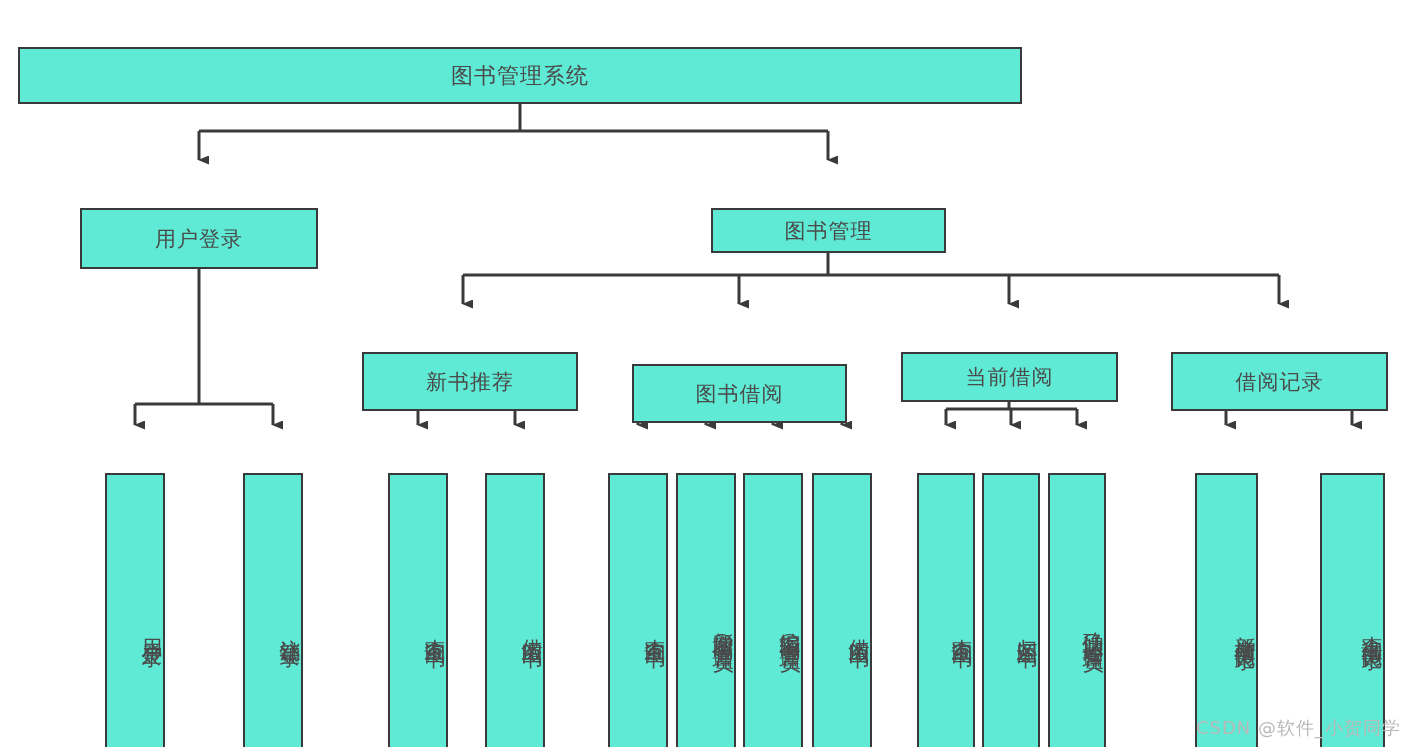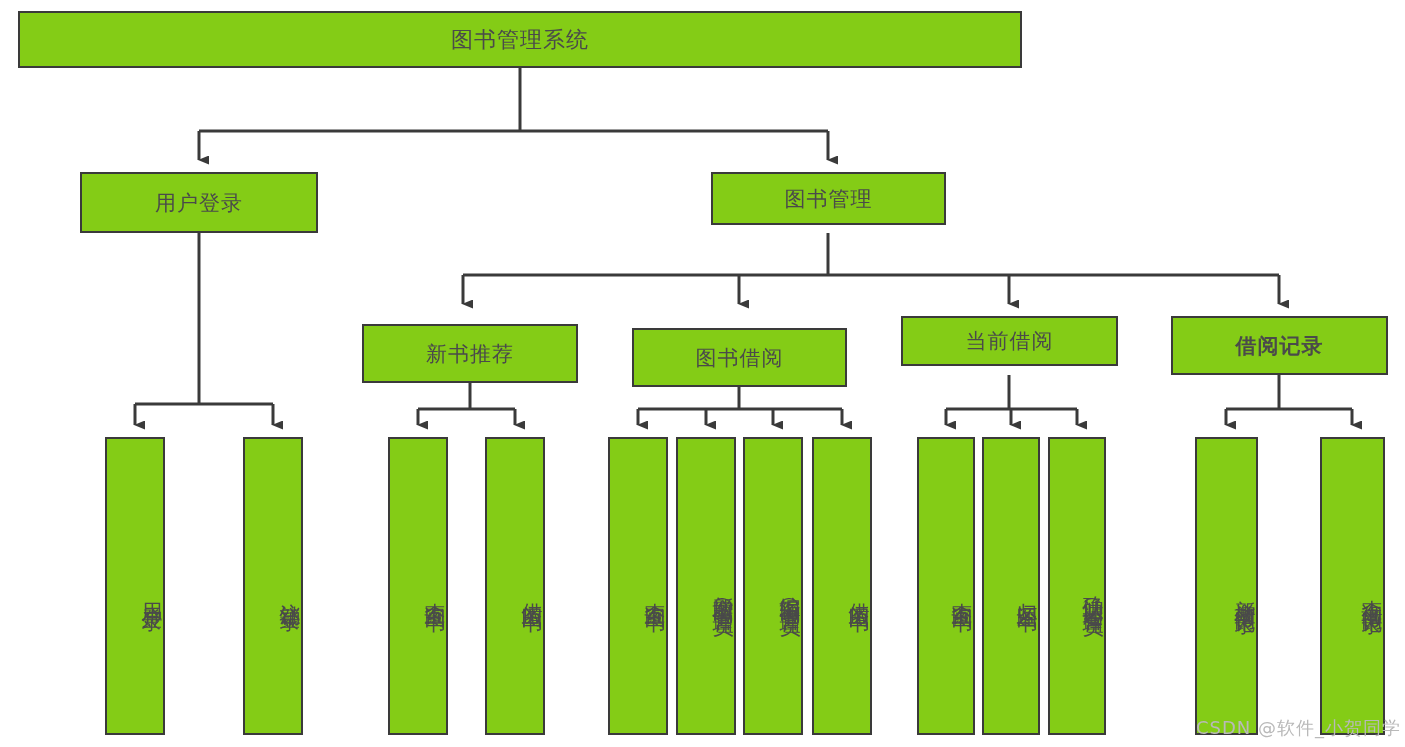--- a/index.html
+++ b/index.html
@@ -1,22 +1,22 @@
 <!DOCTYPE html>
 <html><head>
 <meta charset="utf-8">
 <style>
   html,body{margin:0;padding:0;background:#ffffff;}
   body{width:1405px;height:747px;overflow:hidden;
        font-family:"DejaVu Sans","Liberation Sans",sans-serif;}
   #stage{position:relative;width:1405px;height:747px;background:#fff;}
   svg#wires{position:absolute;left:0;top:0;width:1405px;height:747px;}
-  .node{position:absolute;box-sizing:border-box;background:#84cc16;
+  .node{position:absolute;box-sizing:border-box;background:#5eead4;
         border:2.5px solid #3a3a3a;display:flex;align-items:center;
-        justify-content:center;color:#4a4a4a;}
+        justify-content:center;color:#4a4a4a;margin-top:36px;}
   .node.horiz{font-size:21px;letter-spacing:1px;}
   .node.vert{writing-mode:vertical-rl;text-orientation:upright;
              font-size:21px;letter-spacing:3px;line-height:1.05;
              align-items:flex-start;justify-content:center;padding-top:12px;}
   .node.title{font-size:22px;}
   .watermark{position:absolute;color:#b9b9b9;font-size:18px;
              letter-spacing:1px;white-space:nowrap;}
 </style>
 </head>
 <body>
@@ -70,26 +70,26 @@
       <path d="M1279,375 L1279,409"></path>
       <path d="M1226,409 L1352,409"></path>
       <path d="M1226,409 L1226,425" marker-end="url(#arrowhead)"></path>
       <path d="M1352,409 L1352,425" marker-end="url(#arrowhead)"></path>
     </g>
   </svg>
 
   <div class="node horiz title" style="left: 18px; top: 11px; width: 1004px; height: 57px;">图书管理系统</div>
 
   <div class="node horiz" style="left: 80px; top: 172px; width: 238px; height: 61px;">用户登录</div>
-  <div class="node horiz" style="left: 711px; top: 172px; width: 235px; height: 53px;">图书管理</div>
+  <div class="node horiz" style="left: 711px; top: 172px; width: 235px; height: 45px;">图书管理</div>
 
-  <div class="node horiz" style="left: 362px; top: 324px; width: 216px; height: 59px;">新书推荐</div>
+  <div class="node horiz" style="left: 362px; top: 316px; width: 216px; height: 59px;">新书推荐</div>
   <div class="node horiz" style="left: 632px; top: 328px; width: 215px; height: 59px;">图书借阅</div>
   <div class="node horiz" style="left: 901px; top: 316px; width: 217px; height: 50px;">当前借阅</div>
-  <div class="node horiz" style="left: 1171px; top: 316px; width: 217px; height: 59px; font-weight: bold;">借阅记录</div>
+  <div class="node horiz" style="left: 1171px; top: 316px; width: 217px; height: 59px;">借阅记录</div>
 
   <div class="node vert" style="left: 105px; top: 437px; width: 60px; height: 298px;">用户登录</div>
   <div class="node vert" style="left: 243px; top: 437px; width: 60px; height: 298px;">注销登录</div>
   <div class="node vert" style="left: 388px; top: 437px; width: 60px; height: 298px;">查询图书</div>
   <div class="node vert" style="left: 485px; top: 437px; width: 60px; height: 298px;">借阅图书</div>
   <div class="node vert" style="left: 608px; top: 437px; width: 60px; height: 298px;">查询图书</div>
   <div class="node vert" style="left: 676px; top: 437px; width: 60px; height: 298px;">新增图书（管理员）</div>
   <div class="node vert" style="left: 743px; top: 437px; width: 60px; height: 298px;">编辑图书（管理员）</div>
   <div class="node vert" style="left: 812px; top: 437px; width: 60px; height: 298px;">借阅图书</div>
   <div class="node vert" style="left: 917px; top: 437px; width: 58px; height: 298px;">查询图书</div>

